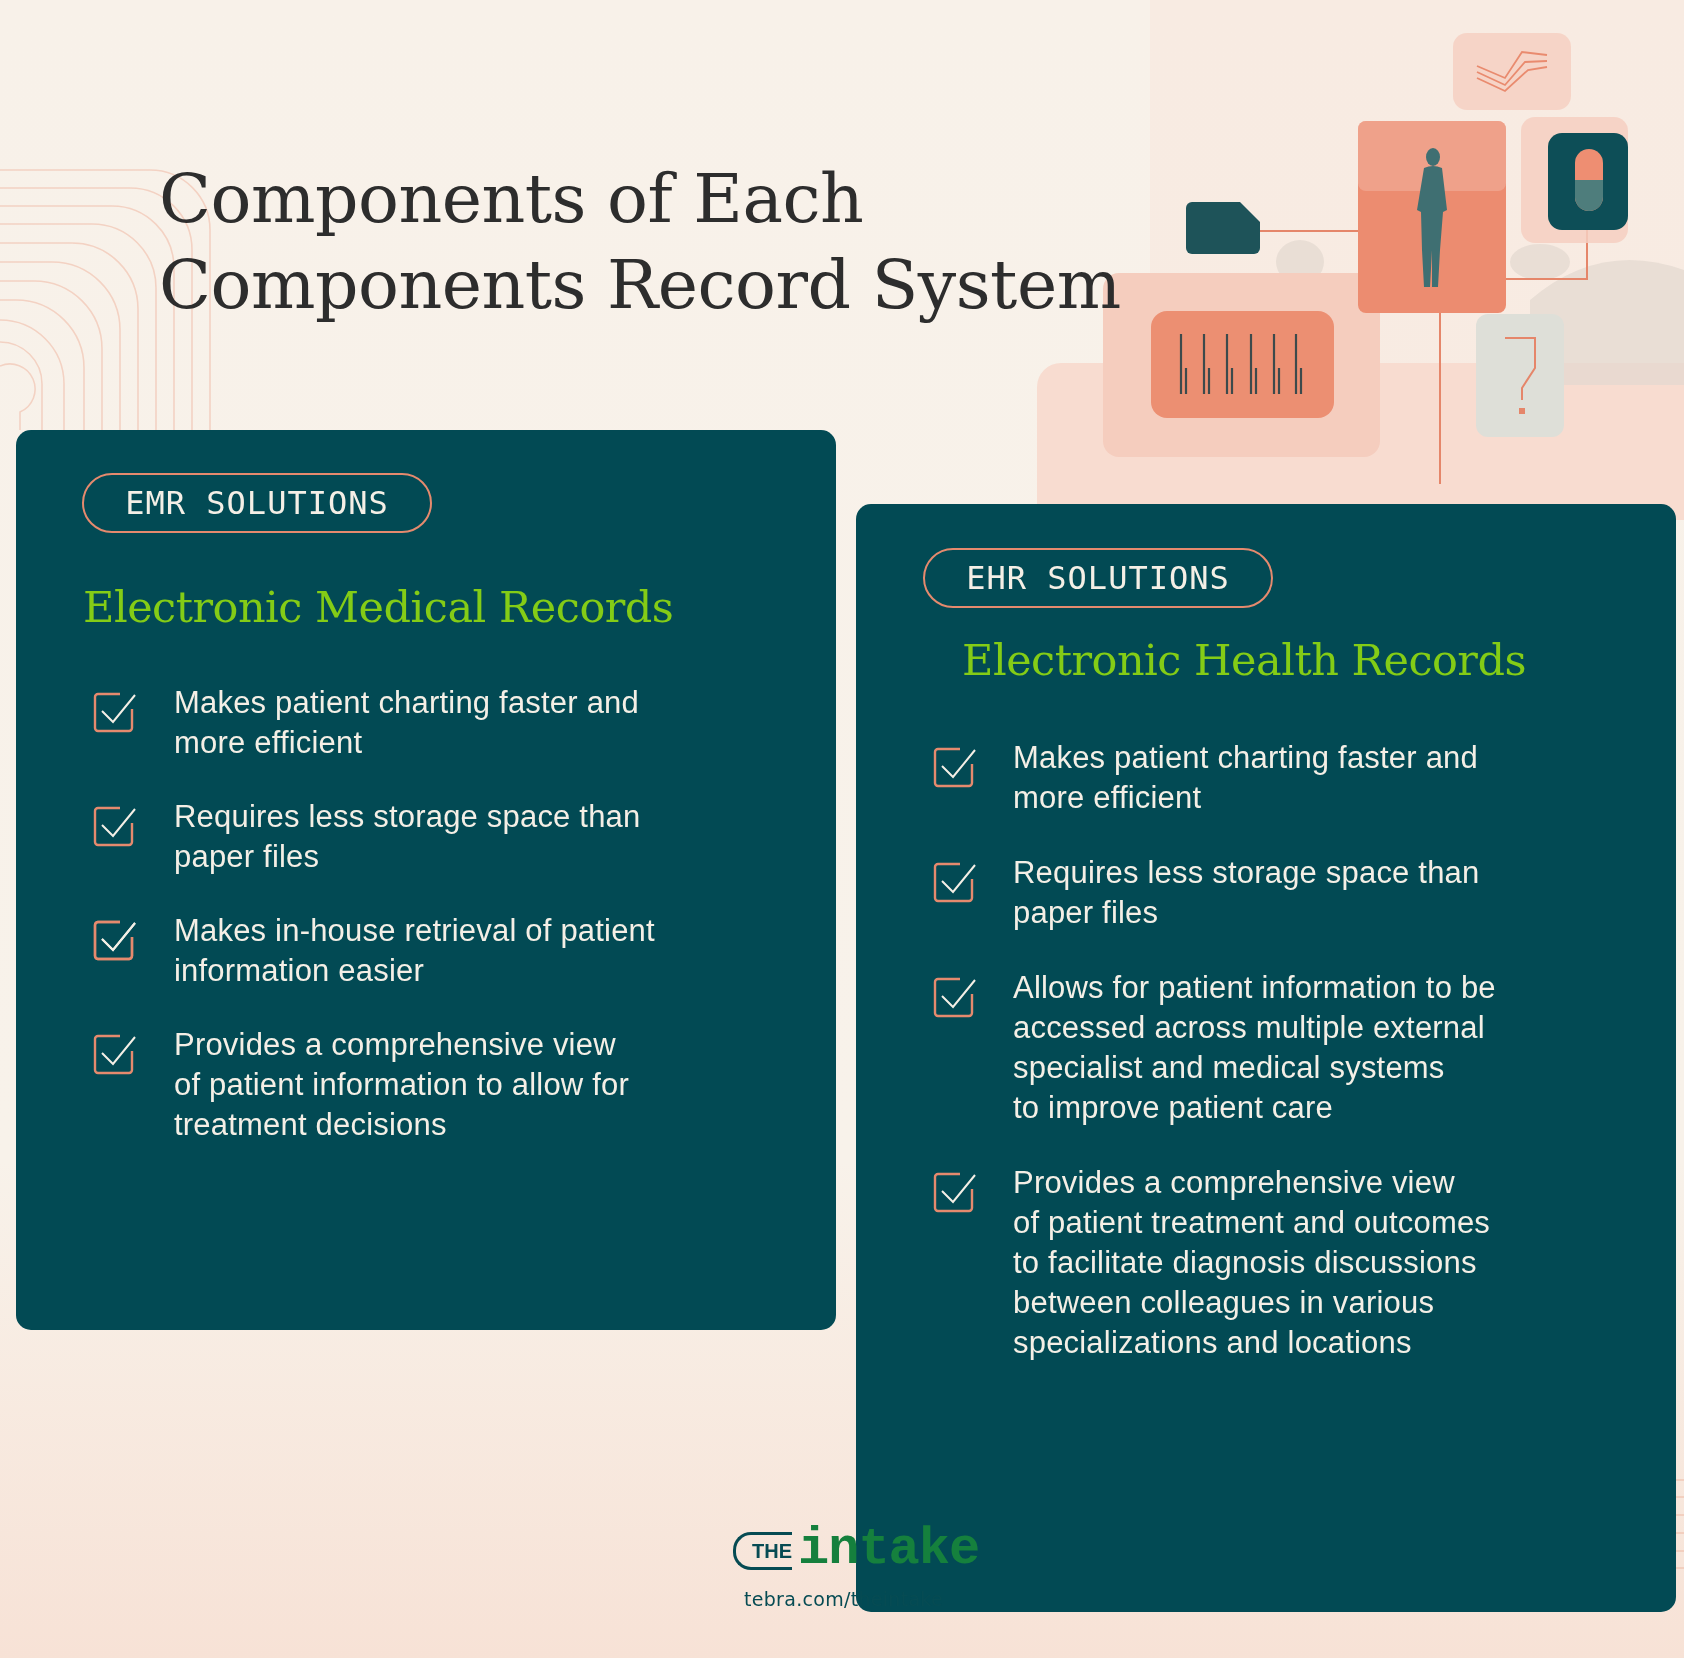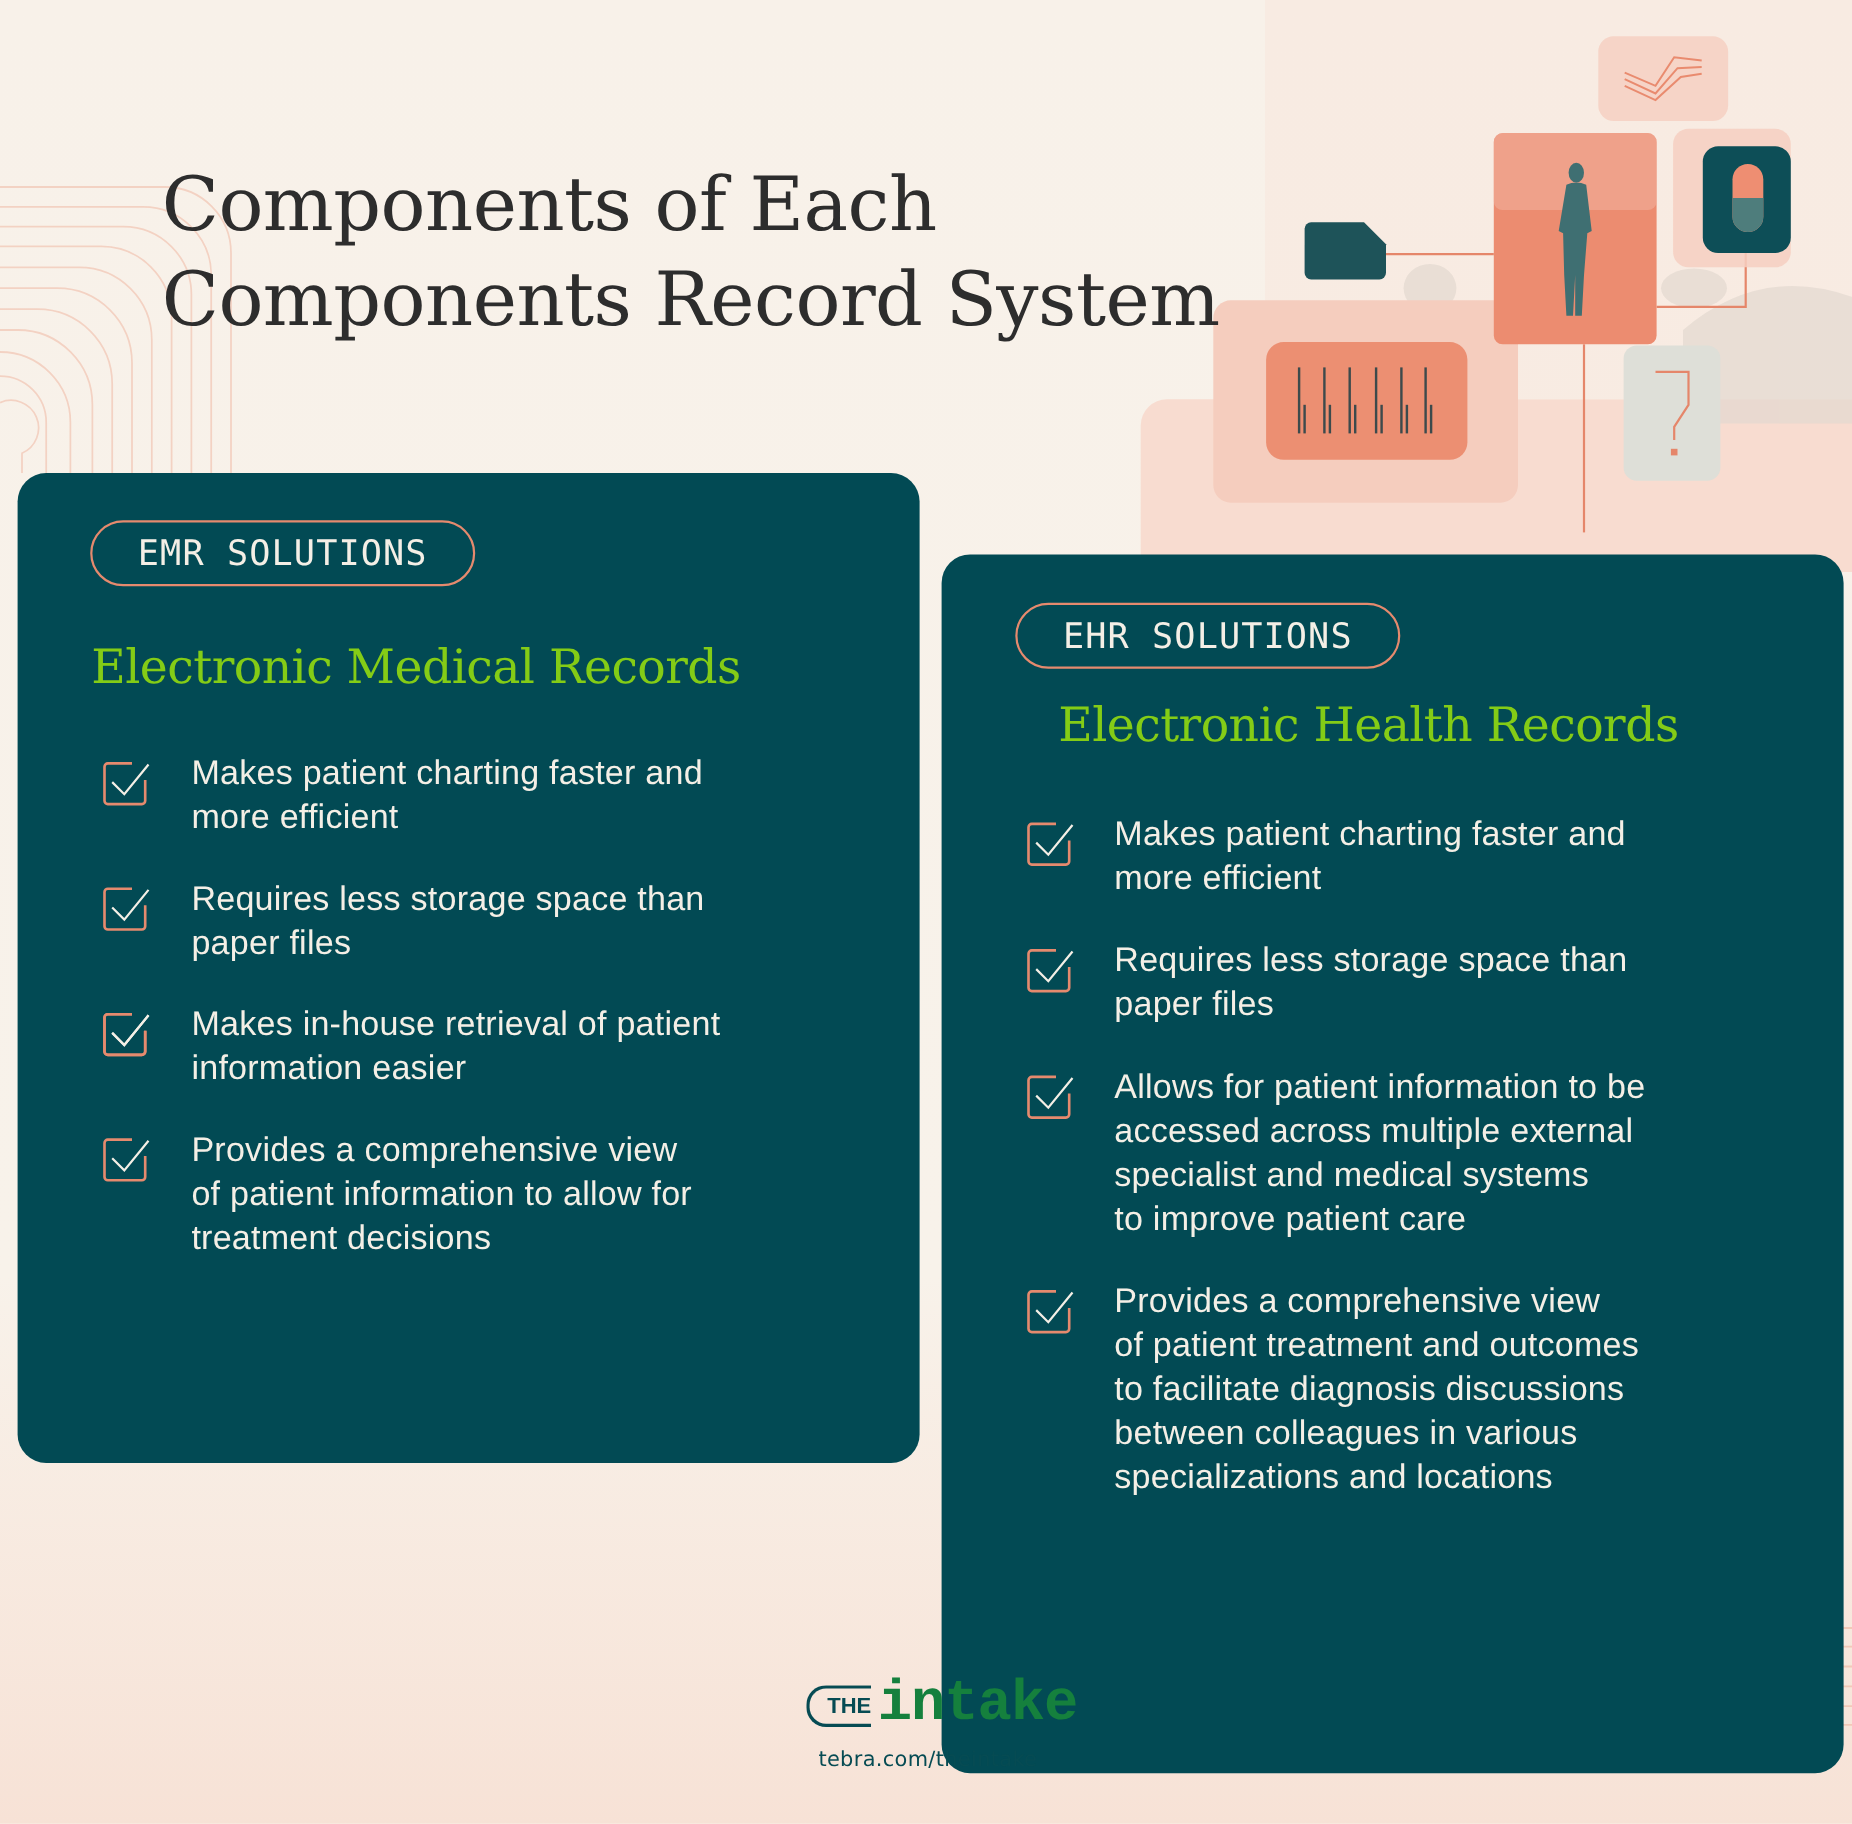--- a/index.html
+++ b/index.html
@@ -4,27 +4,27 @@
 <style>
   html, body { margin: 0; padding: 0; }
   body {
     width: 1684px; height: 1658px; position: relative; overflow: hidden;
     background: linear-gradient(180deg, #f8f1e9 0%, #f8f2ea 70%, #f7e2d6 100%);
     font-family: "Liberation Sans", sans-serif;
   }
   .deco { position: absolute; left: 0; top: 0; pointer-events: none; }
 
   .main-title {
-    position: absolute; left: 143px; top: 140px; margin: 4px;
+    position: absolute; left: 143px; top: 140px; margin: 16px;
     font-family: "DejaVu Serif", serif; font-weight: normal;
     font-size: 68px; line-height: 86px; color: #2d2d2d; letter-spacing: -0.5px;
   }
 
   .card {
-    position: absolute; background: #024a54; border-radius: 26px;
+    position: absolute; background: #024a54; border-radius: 15px;
   }
   .card.emr { left: 16px; top: 430px; width: 820px; height: 900px; }
   .card.ehr { left: 856px; top: 504px; width: 820px; height: 1108px; }
 
   .pill {
     position: absolute; height: 56px; border: 2px solid #e58a6e; border-radius: 30px;
     color: #f4efe6; font-family: "DejaVu Sans Mono", monospace; font-size: 32px;
     line-height: 56px; text-align: center; letter-spacing: 1px; box-sizing: content-box;
   }
   .card.emr .pill { left: 66px; top: 43px; width: 346px; }

